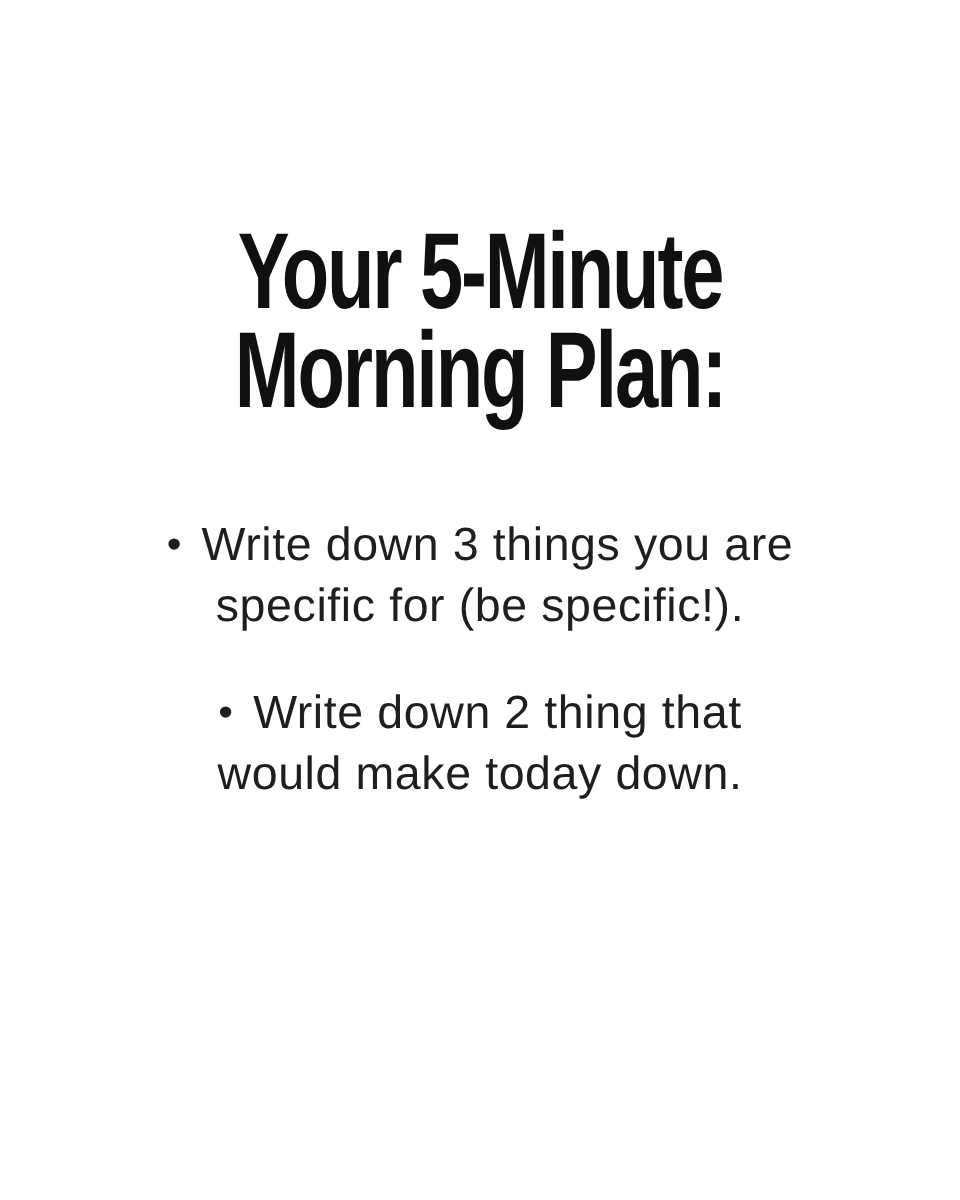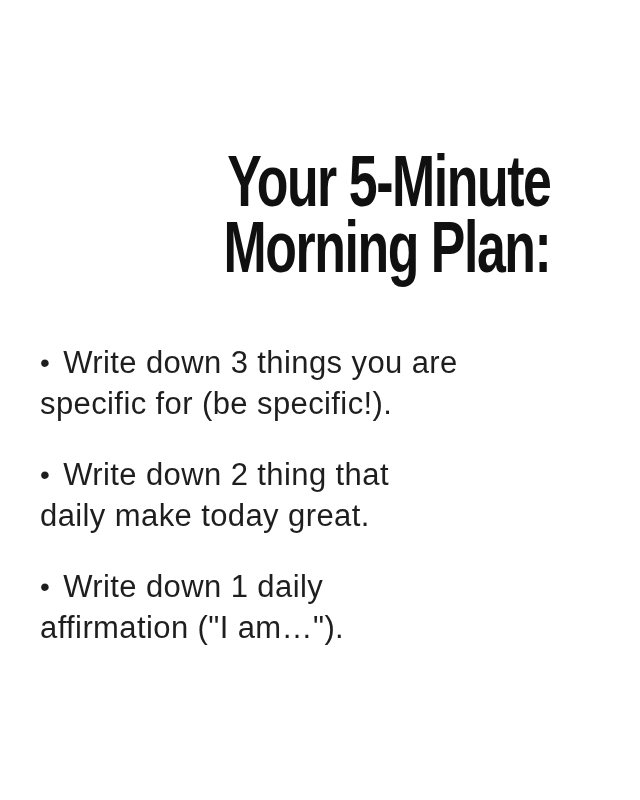--- a/index.html
+++ b/index.html
@@ -11,37 +11,38 @@
     position: relative;
     width: 640px;
     height: 800px;
     background: #ffffff;
     overflow: hidden;
     font-family: "Liberation Sans", sans-serif;
   }
   .title {
     margin: 0;
     padding-top: 148px;
-    text-align: right;
+    text-align: center;
     color: #101010;
     font-weight: 700;
   }
   .title-line {
     display: block;
     font-size: 72px;
     line-height: 66px;
     letter-spacing: -2px;
     white-space: nowrap;
     transform: scaleX(0.72);
     transform-origin: 50% 50%;
   }
   .items {
     margin-top: 62px;
   }
   .item {
+    text-align: center;
     color: #1e1e1e;
     font-size: 31px;
     line-height: 41px;
     letter-spacing: 0.4px;
     font-weight: 400;
     margin: 0 40px 30px 40px;
   }
   .item .line {
     display: block;
   }
@@ -68,25 +69,19 @@
       <span class="line">
         <span class="bullet">•</span><span>Write down 3 things you are</span>
       </span>
       <span class="line">specific for (be specific!).</span>
     </div>
 
     <div class="item">
       <span class="line">
         <span class="bullet">•</span><span>Write down 2 thing that</span>
       </span>
-      <span class="line">daily make today great.</span>
+      <span class="line">would make today down.</span>
     </div>
 
-    <div class="item">
-      <span class="line">
-        <span class="bullet">•</span><span>Write down 1 daily</span>
-      </span>
-      <span class="line">affirmation ("I am…").</span>
-    </div>
 
   </div>
 
 </div>
 
 </body></html>

